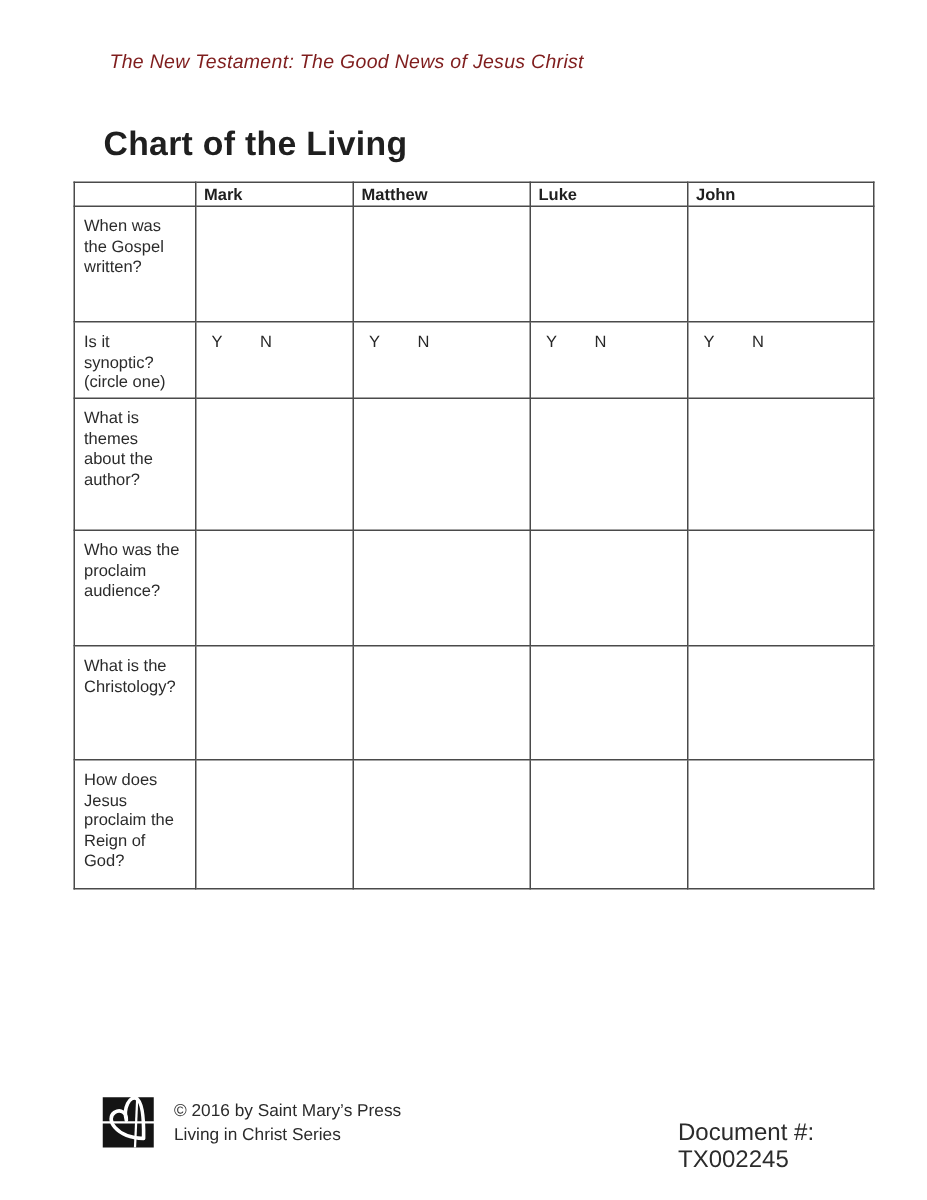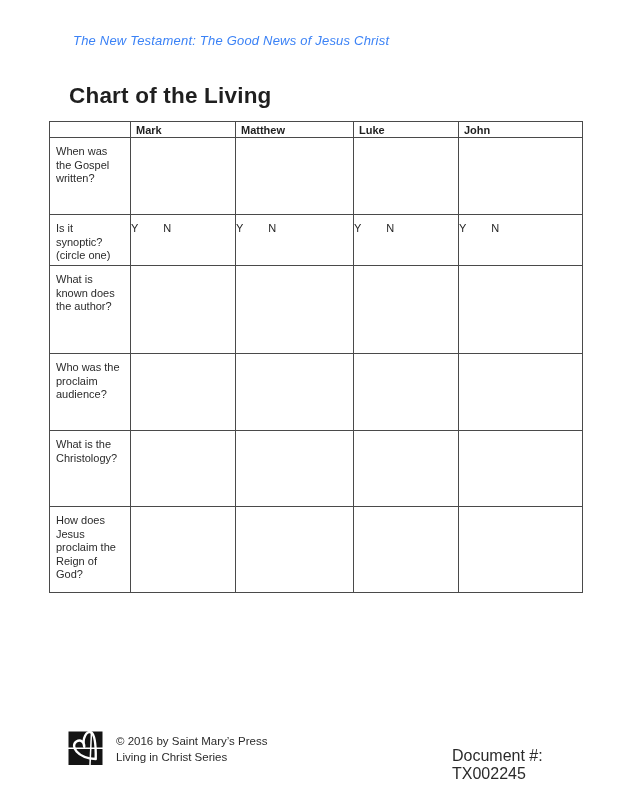--- a/index.html
+++ b/index.html
@@ -12,21 +12,21 @@
     font-family: "Liberation Sans", "DejaVu Sans", sans-serif;
     color: #262626;
     overflow: hidden;
   }
   .running-head {
     position: absolute;
     left: 73px;
     top: 33px;
     font-size: 13px;
     font-style: italic;
-    color: #3b82f6;
+    color: #7f1d1d;
     letter-spacing: 0.2px;
   }
   .page-title {
     position: absolute;
     left: 69px;
     top: 83px;
     margin: 0;
     font-size: 22.5px;
     font-weight: bold;
     color: #1f1f1f;
@@ -53,21 +53,21 @@
     height: 12px;
     color: #1f1f1f;
     margin-top: 41px;
   }
   td.lbl {
     padding: 7px 8px 0 6px;
     line-height: 13.5px;
     color: #2b2b2b;
   }
   td.cell { padding: 0; }
-  td.yn { padding: 7px 0 0 0; }
+  td.yn { padding: 7px 0 0 10px; }
   td.yn .opt { display: inline-block; }
   td.yn .opt-n { margin-left: 25px; }
   tr.r1 td { height: 69px; }
   tr.r2 td { height: 43px; }
   tr.r3 td { height: 80px; }
   tr.r4 td { height: 69px; }
   tr.r5 td { height: 68px; }
   tr.r6 td { height: 78px; }
   tr.r7 td { height: 87px; }
   .footer-logo {
@@ -126,21 +126,21 @@
         <td class="cell"></td>
       </tr>
       <tr class="r2">
         <td class="lbl">Is it synoptic? (circle one)</td>
         <td class="yn"><span class="opt">Y</span><span class="opt opt-n">N</span></td>
         <td class="yn"><span class="opt">Y</span><span class="opt opt-n">N</span></td>
         <td class="yn"><span class="opt">Y</span><span class="opt opt-n">N</span></td>
         <td class="yn"><span class="opt">Y</span><span class="opt opt-n">N</span></td>
       </tr>
       <tr class="r3">
-        <td class="lbl">What is known does the author?</td>
+        <td class="lbl">What is themes about the author?</td>
         <td class="cell"></td>
         <td class="cell"></td>
         <td class="cell"></td>
         <td class="cell"></td>
       </tr>
       <tr class="r4">
         <td class="lbl">Who was the proclaim audience?</td>
         <td class="cell"></td>
         <td class="cell"></td>
         <td class="cell"></td>

